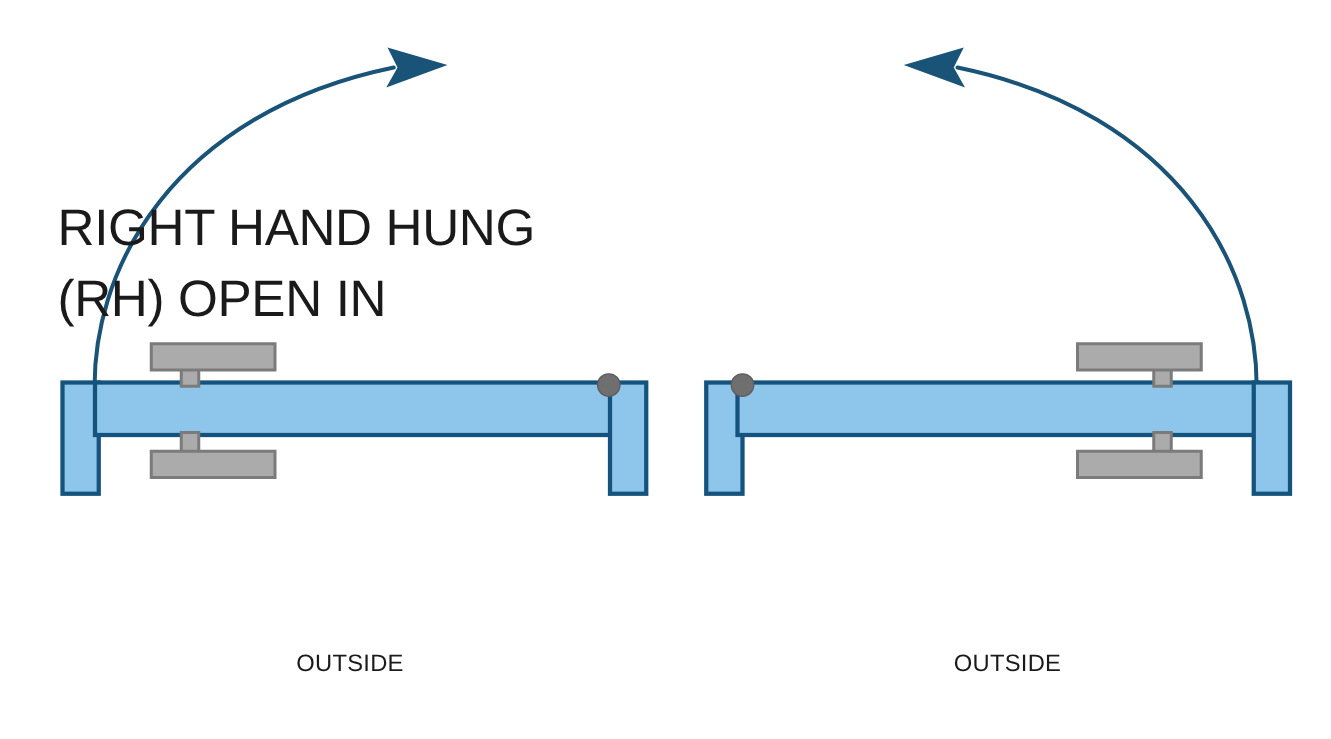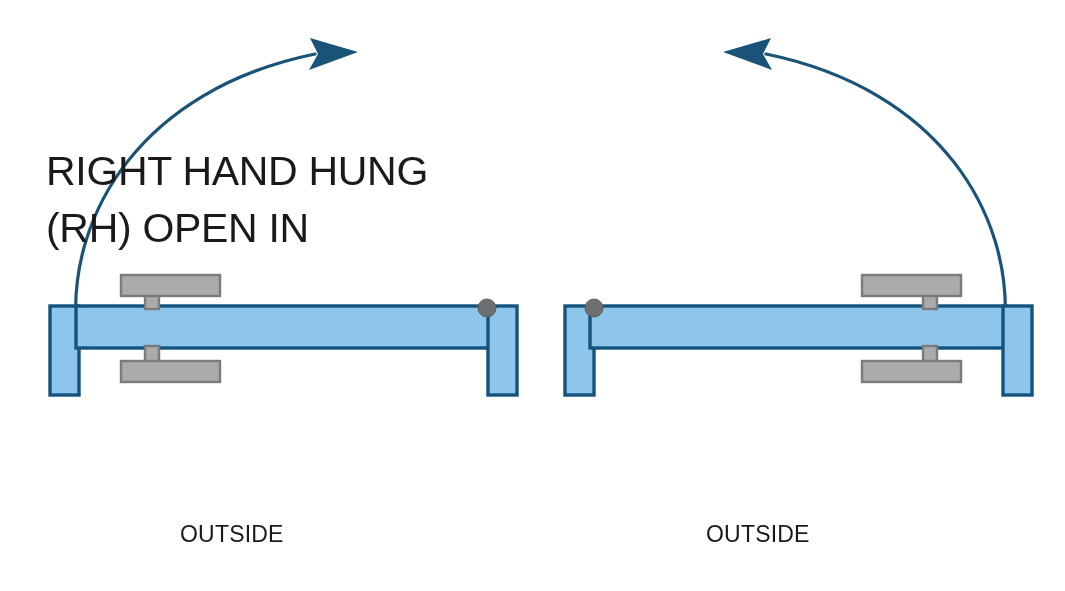--- a/index.html
+++ b/index.html
@@ -28,30 +28,31 @@
     position: absolute;
     font-family: "Liberation Sans", sans-serif;
     font-size: 41px;
     line-height: 1.38;
     font-weight: 400;
     color: #1a1a1a;
     letter-spacing: -0.3px;
     white-space: pre-line;
     pointer-events: none;
   }
-  #title-left  { left: 46px;  top: 143px; width: 470px; }
+  #title-left  { left: 46px;  top: 154px; width: 470px; }
   #title-right { left: 560px; top: 155px; width: 470px; }
 
   .outside-label {
     position: absolute;
     font-family: "Liberation Sans", sans-serif;
-    font-size: 23px;
+    font-size: 19px;
     font-weight: 400;
     color: #1a1a1a;
     letter-spacing: 0.2px;
+    text-align: center;
   }
   #outside-left  { left: 180px; top: 521px; width: 200px; }
   #outside-right { left: 706px; top: 521px; width: 200px; }
 </style>
 </head>
 <body>
 
 <div id="canvas">
 
   <svg class="diagram-svg" viewBox="0 0 1065 591" xmlns="http://www.w3.org/2000/svg">

